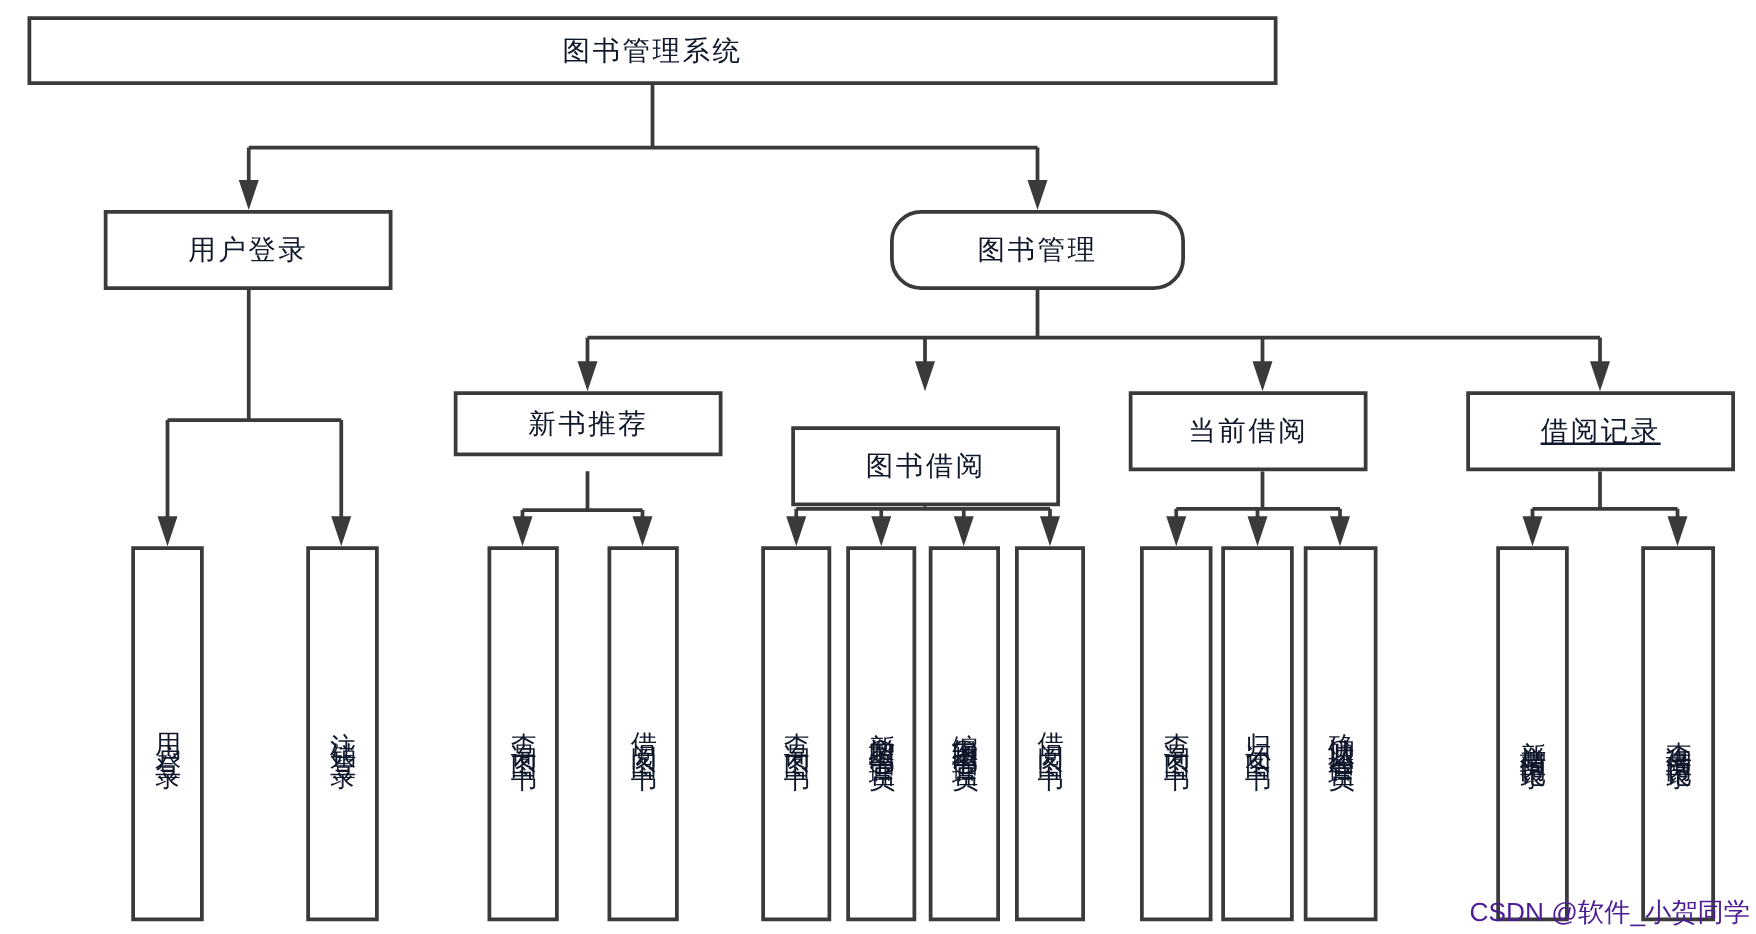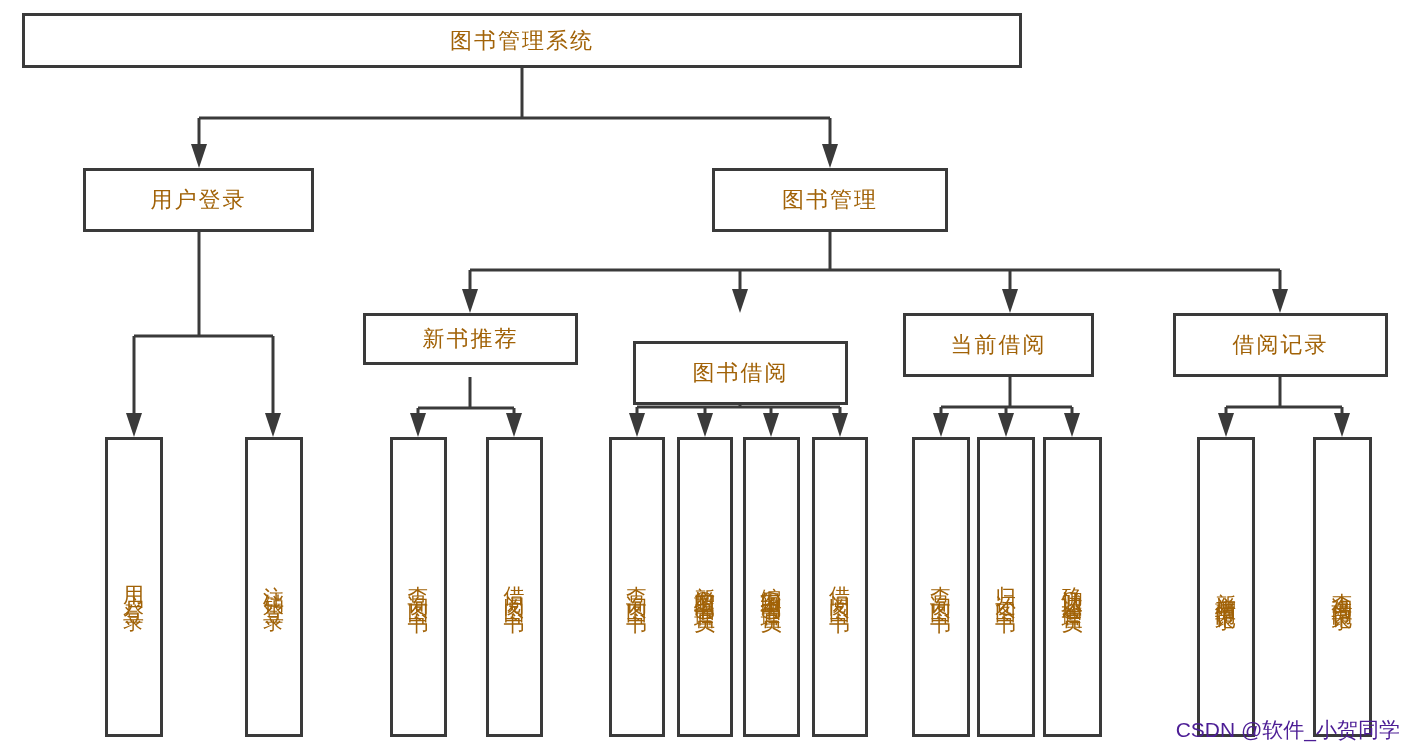--- a/index.html
+++ b/index.html
@@ -9,21 +9,21 @@
     background:#ffffff;
     font-family:"Liberation Sans","DejaVu Sans",sans-serif;
     overflow:hidden;
   }
   .wires{position:absolute;left:0;top:0;width:1405px;height:747px;}
   .node{
     position:absolute;
     box-sizing:border-box;
     border:3px solid #3a3a3a;
     background:#ffffff;
-    color:#a16207;
+    color:#0f172a;
     display:flex;align-items:center;justify-content:center;
   }
   .h-node{font-size:22px;letter-spacing:2px;}
   .leaf{width:58px;top:437px;height:300px;}
   .leaf .v-text{
     writing-mode:vertical-rl;
     text-orientation:mixed;
     font-size:21px;
     letter-spacing:0.42em;
     line-height:1;
@@ -107,34 +107,34 @@
     <polygon points="1334,413 1350,413 1342,437" stroke="none"></polygon>
   </svg>
 
   <div class="node h-node" style="left:22px;top:13px;width:1000px;height:55px;">
     <span>图书管理系统</span>
   </div>
 
   <div class="node h-node" style="left:83px;top:168px;width:231px;height:64px;">
     <span>用户登录</span>
   </div>
-  <div class="node h-node" style="left:712px;top:168px;width:236px;height:64px;">
+  <div class="node h-node" style="left:712px;top:168px;width:236px;height:64px;border-radius:25px;">
     <span>图书管理</span>
   </div>
 
   <div class="node h-node" style="left:363px;top:313px;width:215px;height:52px;">
     <span>新书推荐</span>
   </div>
   <div class="node h-node" style="left:633px;top:313px;width:215px;height:64px;margin-top:28px;">
     <span>图书借阅</span>
   </div>
   <div class="node h-node" style="left:903px;top:313px;width:191px;height:64px;">
     <span>当前借阅</span>
   </div>
-  <div class="node h-node" style="left:1173px;top:313px;width:215px;height:64px;">
+  <div class="node h-node" style="left:1173px;top:313px;width:215px;height:64px;text-decoration:underline;">
     <span>借阅记录</span>
   </div>
 
   <div class="node leaf" style="left:105px;">
     <span class="v-text">用户登录</span>
   </div>
   <div class="node leaf" style="left:245px;">
     <span class="v-text">注销登录</span>
   </div>
 

